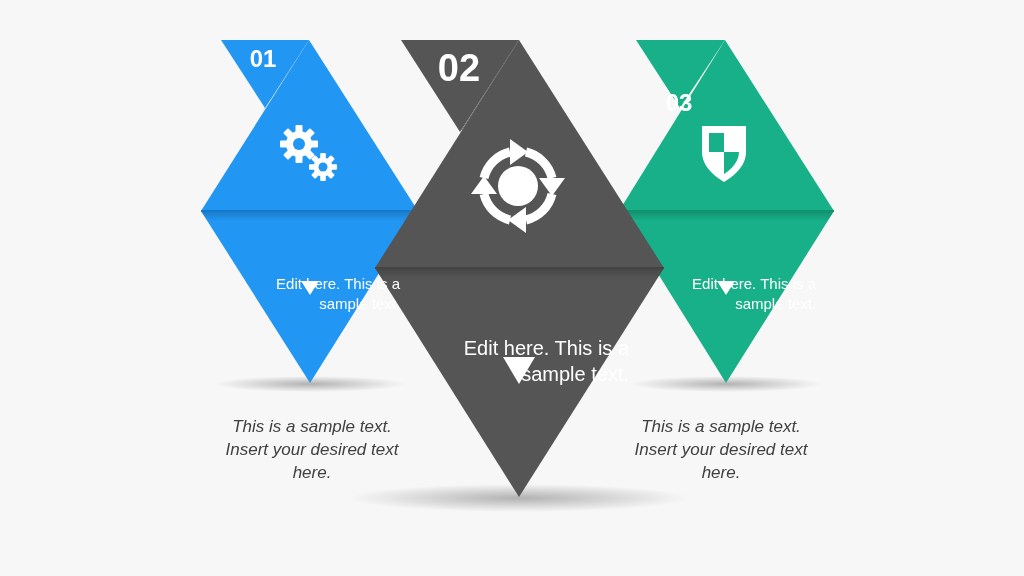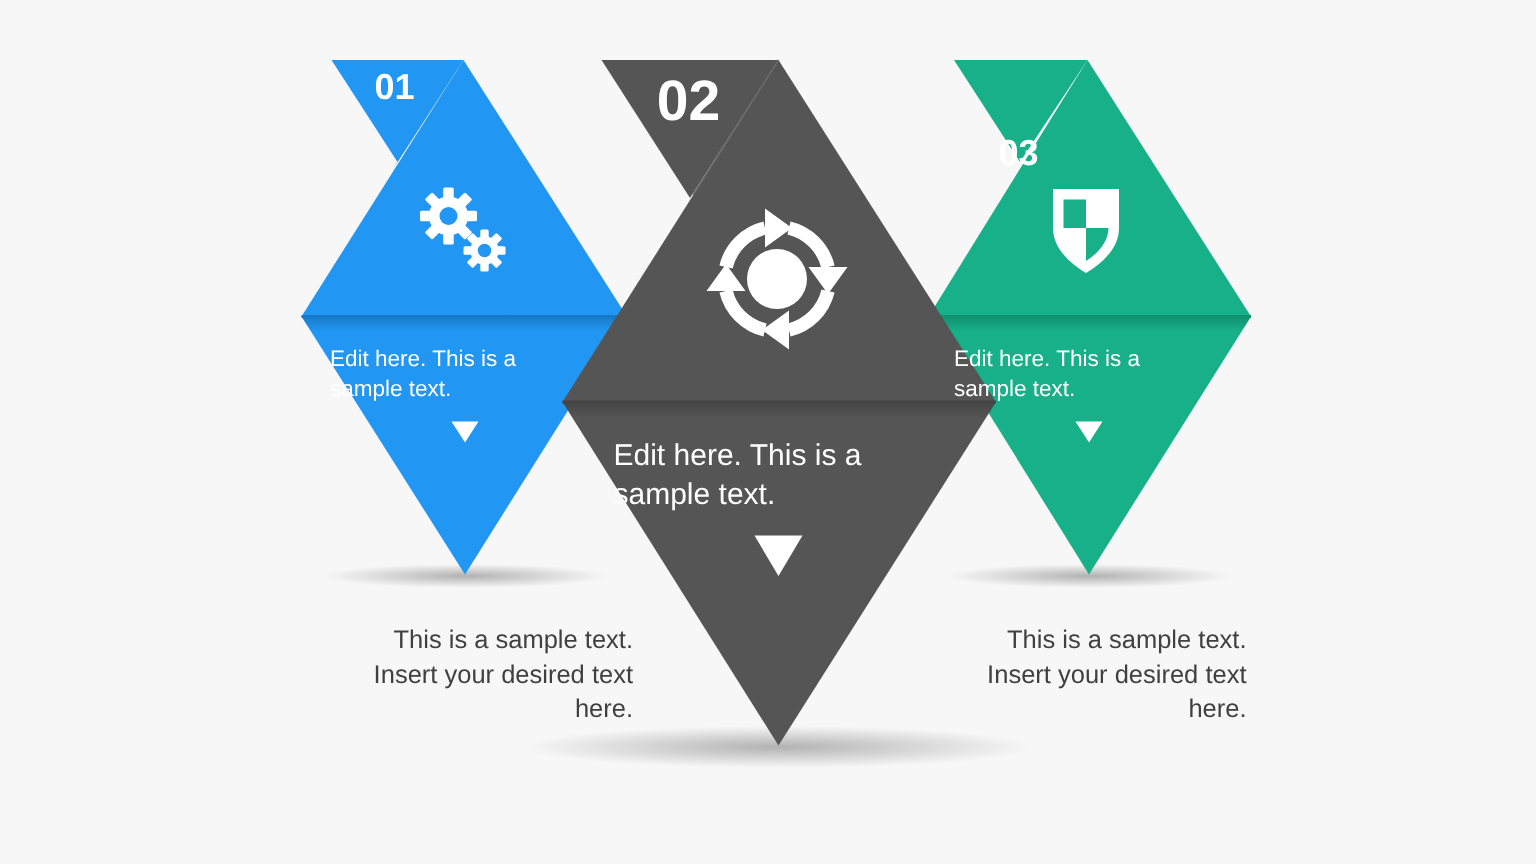--- a/index.html
+++ b/index.html
@@ -1,20 +1,20 @@
 <!DOCTYPE html>
 <html><head>
 <meta charset="utf-8">
 <style>
   html, body { margin:0; padding:0; }
   body { width:1024px; height:576px; background:#f7f7f7; position:relative; overflow:hidden; font-family:"Liberation Sans", sans-serif; }
   svg.canvas { position:absolute; left:0; top:0; }
   .num { position:absolute; color:#fff; font-weight:bold; font-family:"Liberation Sans", sans-serif; text-align:center; }
-  .inner-text { position:absolute; color:#fff; text-align:left; font-family:"Liberation Sans", sans-serif; }
-  .outer-text { position:absolute; color:#404040; text-align:right; font-family:"Liberation Sans", sans-serif; font-size:17px; line-height:23px; width:220px; }
+  .inner-text { position:absolute; color:#fff; text-align:right; font-family:"Liberation Sans", sans-serif;margin-top:44px; }
+  .outer-text { position:absolute; color:#404040; text-align:center; font-family:"Liberation Sans", sans-serif; font-size:17px; line-height:23px; width:220px;font-style:italic; }
 </style>
 </head>
 <body>
 
 <svg class="canvas" width="1024" height="576" viewBox="0 0 1024 576">
   <defs>
     <radialGradient id="shadow" cx="50%" cy="50%" r="50%">
       <stop offset="0%" stop-color="#000" stop-opacity="0.28"></stop>
       <stop offset="100%" stop-color="#000" stop-opacity="0"></stop>
     </radialGradient>

